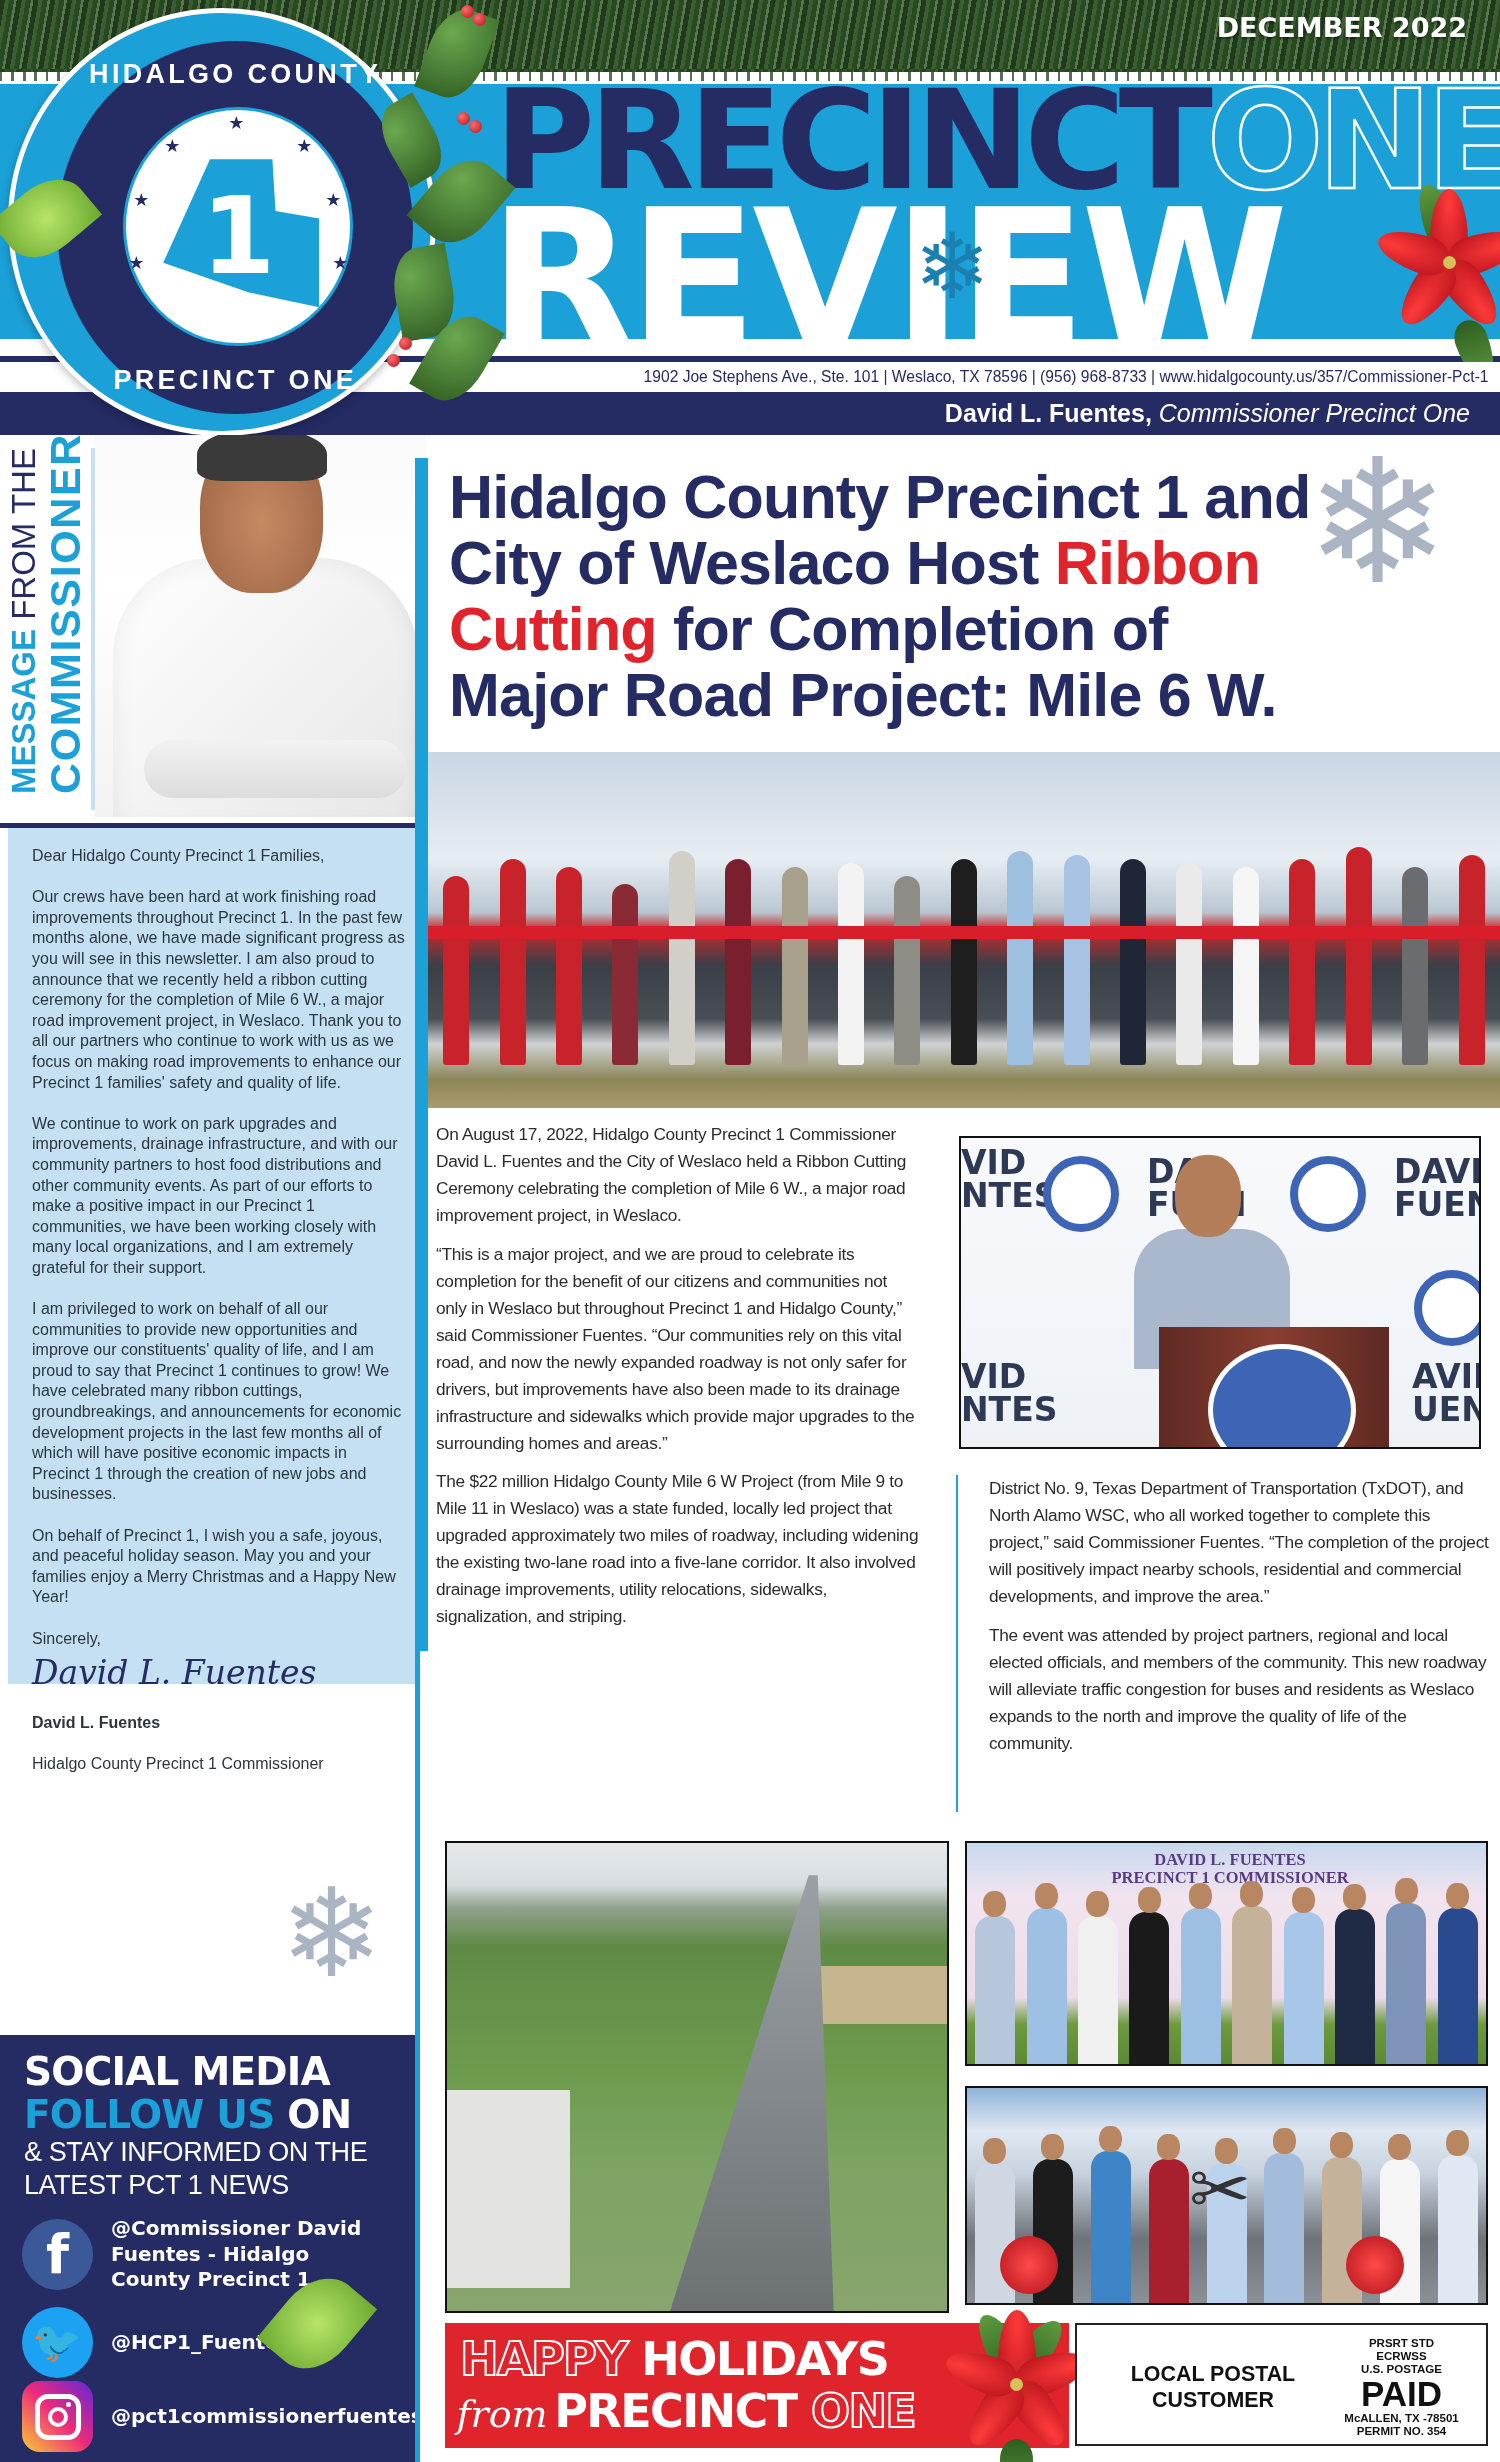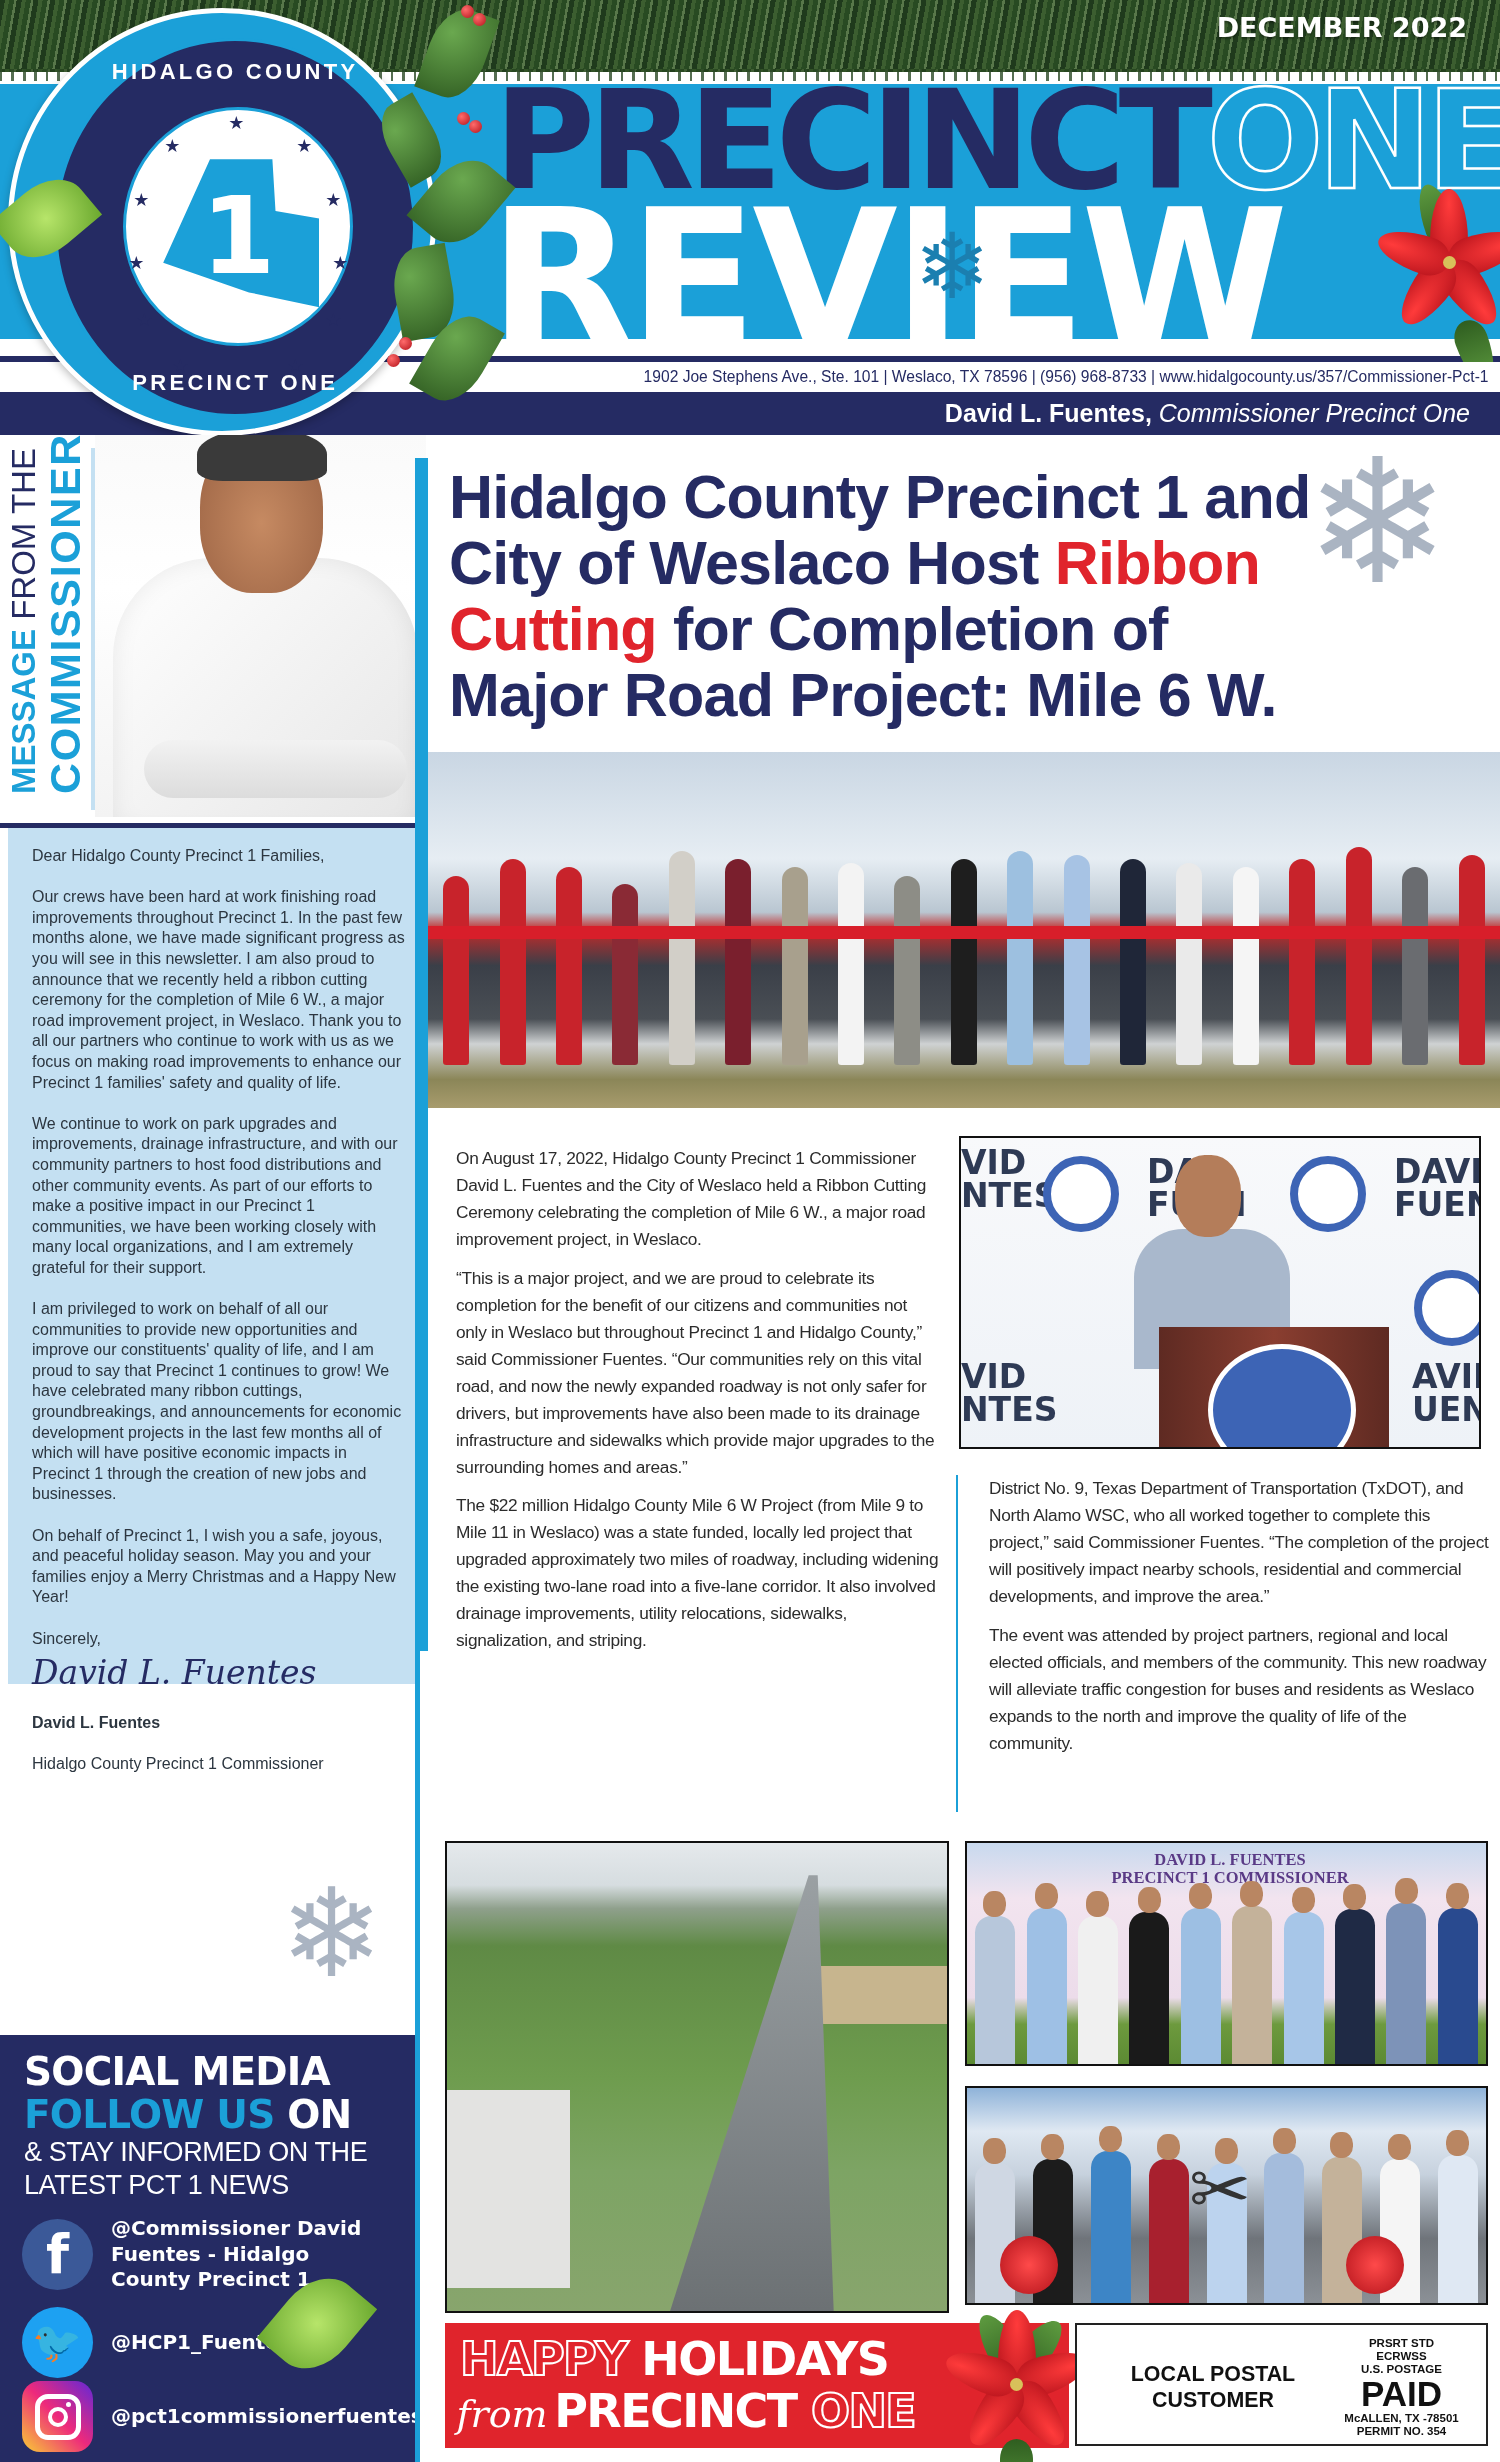--- a/index.html
+++ b/index.html
@@ -36,21 +36,21 @@
   .logo-inner { position: absolute; left: 41px; top: 25px; width: 362px; height: 379px; border-radius: 50%;
     background: #252b63; border: 3.3px solid #1ba0d8; }
   .logo-core { position: absolute; left: 66px; top: 66px; width: 230px; height: 239px; border-radius: 50%;
     background: #fff; border: 3.3px solid #1ba0d8; }
   .logo-core .shape { position: absolute; left: 37px; top: 49px; width: 156px; height: 148px; background: #1ba0d8;
     clip-path: polygon(30% 0, 70% 0, 72% 35%, 100% 40%, 100% 100%, 55% 90%, 0 70%); }
   .logo-core .num { position: absolute; left: 0; width: 100%; top: 64px; text-align: center; color: #fff;
     font-size: 107px; font-weight: 900; font-family: "DejaVu Sans", sans-serif; }
   .logo-star { position: absolute; color: #252b63; font-size: 18px; }
   .logo-top, .logo-bottom { position: absolute; width: 100%; text-align: center; color: #fff; font-weight: 700;
-    font-size: 22px; letter-spacing: 3.3px; }
+    font-size: 27px; letter-spacing: 3.3px; }
   .logo-top { top: 18px; } .logo-bottom { bottom: 18px; }
 
   .holly { position: absolute; border-radius: 50% 0; background: radial-gradient(circle at 30% 30%, #6aa84f, #2e5a20); }
   .berry { position: absolute; width: 13px; height: 13px; border-radius: 50%; background: radial-gradient(circle at 35% 35%, #ff6b6b, #b3121a); }
   .poinsettia { position: absolute; }
   .poinsettia .petal { position: absolute; width: 38px; height: 74px; background: radial-gradient(ellipse at 50% 20%, #ff3b3b, #b5121b);
     border-radius: 50% 50% 50% 50% / 70% 70% 30% 30%; transform-origin: 50% 100%; }
   .poinsettia .leaf { position: absolute; width: 33px; height: 66px; background: linear-gradient(#5d9a3f, #2f5e20);
     border-radius: 50% 50% 50% 50% / 70% 70% 30% 30%; transform-origin: 50% 100%; }
   .poinsettia .center { position: absolute; width: 13px; height: 13px; border-radius: 50%; background: #d8c15a; }
@@ -112,21 +112,21 @@
   .photo { position: absolute; overflow: hidden; }
   .photo-main { left: 428px; top: 752px; width: 1072px; height: 356px;
     background: linear-gradient(180deg, #c9d6e3 0%, #e6edf3 30%, #b9c6d1 45%, #c22a2a 50%, #3a3f48 60%, #4a4f55 75%, #cfd2d3 82%, #8b8658 92%, #a89c6d 100%); }
   .crowd { position: absolute; left: 0; right: 0; top: 99px; height: 214px; display: flex; justify-content: space-around; align-items: flex-end; }
   .person { width: 26px; border-radius: 13px 13px 3.3px 3.3px; }
   .ribbon { position: absolute; left: 0; right: 0; top: 174px; height: 13px; background: #d81e2a; }
 
   .body-text { position: absolute; font-size: 17.3px; line-height: 27px; color: #2c2c2c; letter-spacing: -0.3px;
     font-family: "Liberation Sans Narrow", "Liberation Sans", sans-serif; }
   .body-text p { margin-bottom: 11.5px; }
-  .col1 { left: 456px; top: 1121px; width: 486px; margin-top: 24px; }
+  .col1 { left: 436px; top: 1121px; width: 486px; }
   .col2 { left: 989px; top: 1475px; width: 502px; }
   .col-divider { position: absolute; left: 956px; top: 1475px; width: 1.6px; height: 337px; background: #1ba0d8; }
 
   .photo-podium { left: 959px; top: 1136px; width: 522px; height: 313px; border: 2.5px solid #111;
     background: linear-gradient(180deg, #f8f9fb, #eef2f7); }
   .podium-box { position: absolute; left: 198px; top: 189px; width: 230px; height: 123px; background: linear-gradient(90deg, #5e2a22, #8a3e30, #5e2a22); }
   .podium-seal { position: absolute; left: 247px; top: 206px; width: 148px; height: 132px; border-radius: 50%; background: #3d64b5; border: 5px solid #fff; }
   .speaker { position: absolute; left: 165px; top: 16.5px; width: 173px; height: 198px; }
   .speaker .h { position: absolute; left: 49px; top: 0; width: 66px; height: 82px; border-radius: 45%; background: #b47d5a; }
   .speaker .b { position: absolute; left: 8.2px; top: 74px; width: 156px; height: 140px; border-radius: 49px 49px 0 0; background: #a9b8cc; }

